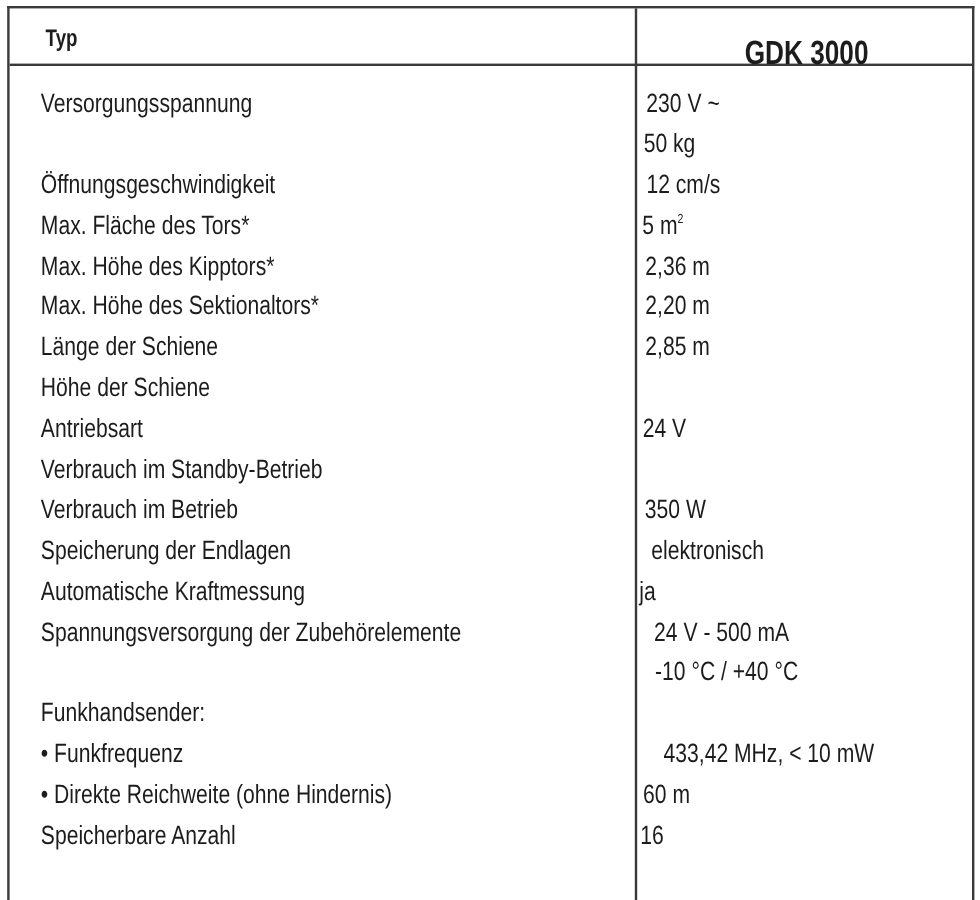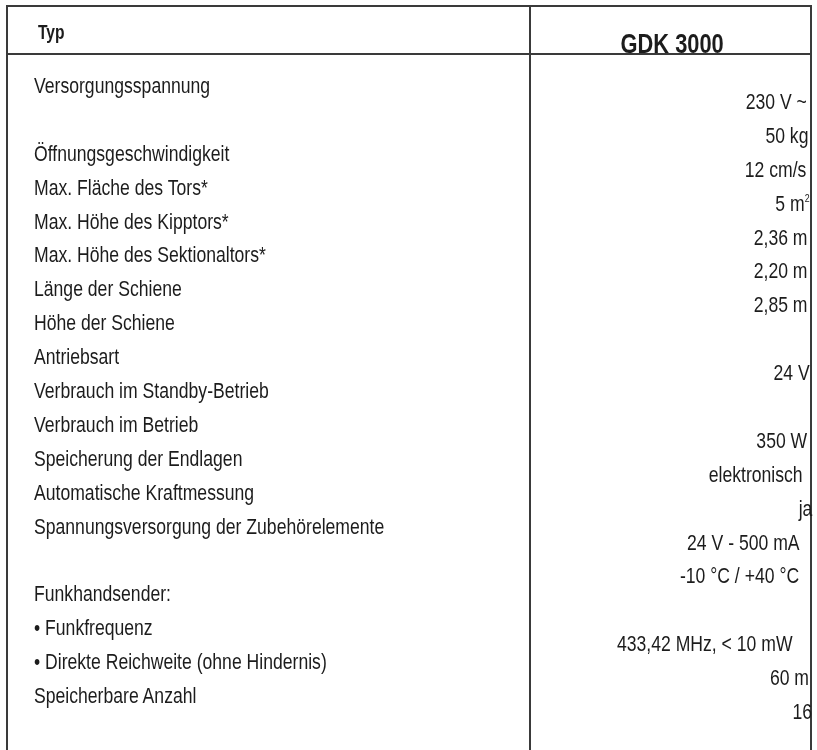--- a/index.html
+++ b/index.html
@@ -98,22 +98,22 @@
       font-size: 22px;
       line-height: 33.9px;
     }
     .row .label .cell-text {
       transform: scaleX(0.8);
     }
     .row .value {
       position: absolute;
       left: 523px;
       width: 283px;
-      top: 16px;
-      text-align: right;
+      top: 0;
+      text-align: left;
       font-size: 22px;
       line-height: 33.9px;
     }
     .row .value .cell-text {
       transform: scaleX(0.8);
       transform-origin: center center;
     }
     sup {
       font-size: 11px;
       vertical-align: 9px;

